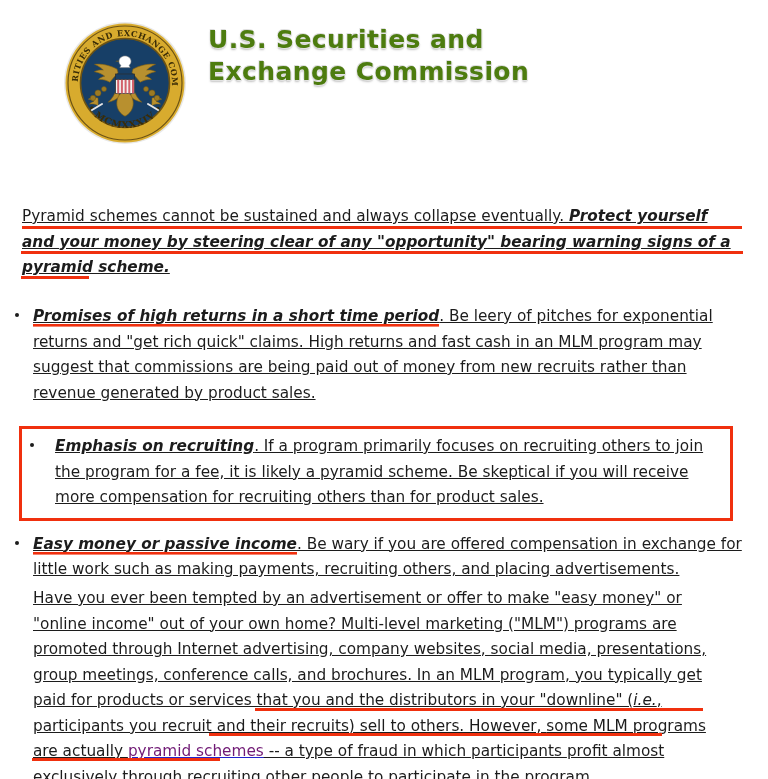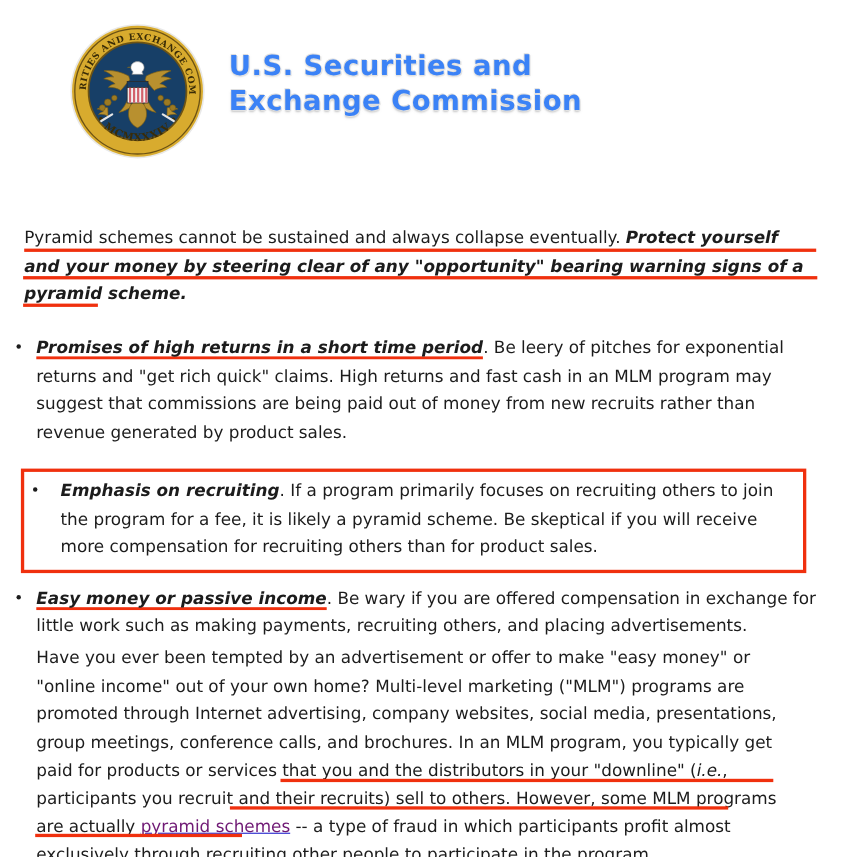--- a/index.html
+++ b/index.html
@@ -26,46 +26,47 @@
   .seal {
     position: absolute;
     left: 62px;
     top: 20px;
     width: 126px;
     height: 126px;
   }
   .agency-title {
     position: absolute;
     left: 208px;
-    top: 44px;
+    top: 24px;
     font-size: 25px;
     line-height: 32px;
     font-weight: 700;
     letter-spacing: 0.4px;
-    color: #3b82f6;
+    color: #4d7c0f;
     text-shadow:
       1px 1px 0 #e2e2e2,
       -0.6px -0.6px 0 #dddddd,
       0 1.5px 2px rgba(150,150,150,0.55);
     white-space: pre-line;
     font-family: "DejaVu Sans", "Liberation Sans", sans-serif;
   }
 
   
   .content {
     position: absolute;
     top: 168px;
     left: 0;
     width: 768px;
   }
 
   .para {
     font-size: 15.3px;
     line-height: 25.5px;
     color: #1c1c1c;
+    text-decoration: underline;
   }
 
   .lead {
     position: absolute;
     top: 36px;
     left: 22px;
     width: 722px;
   }
 
   .bullets {

